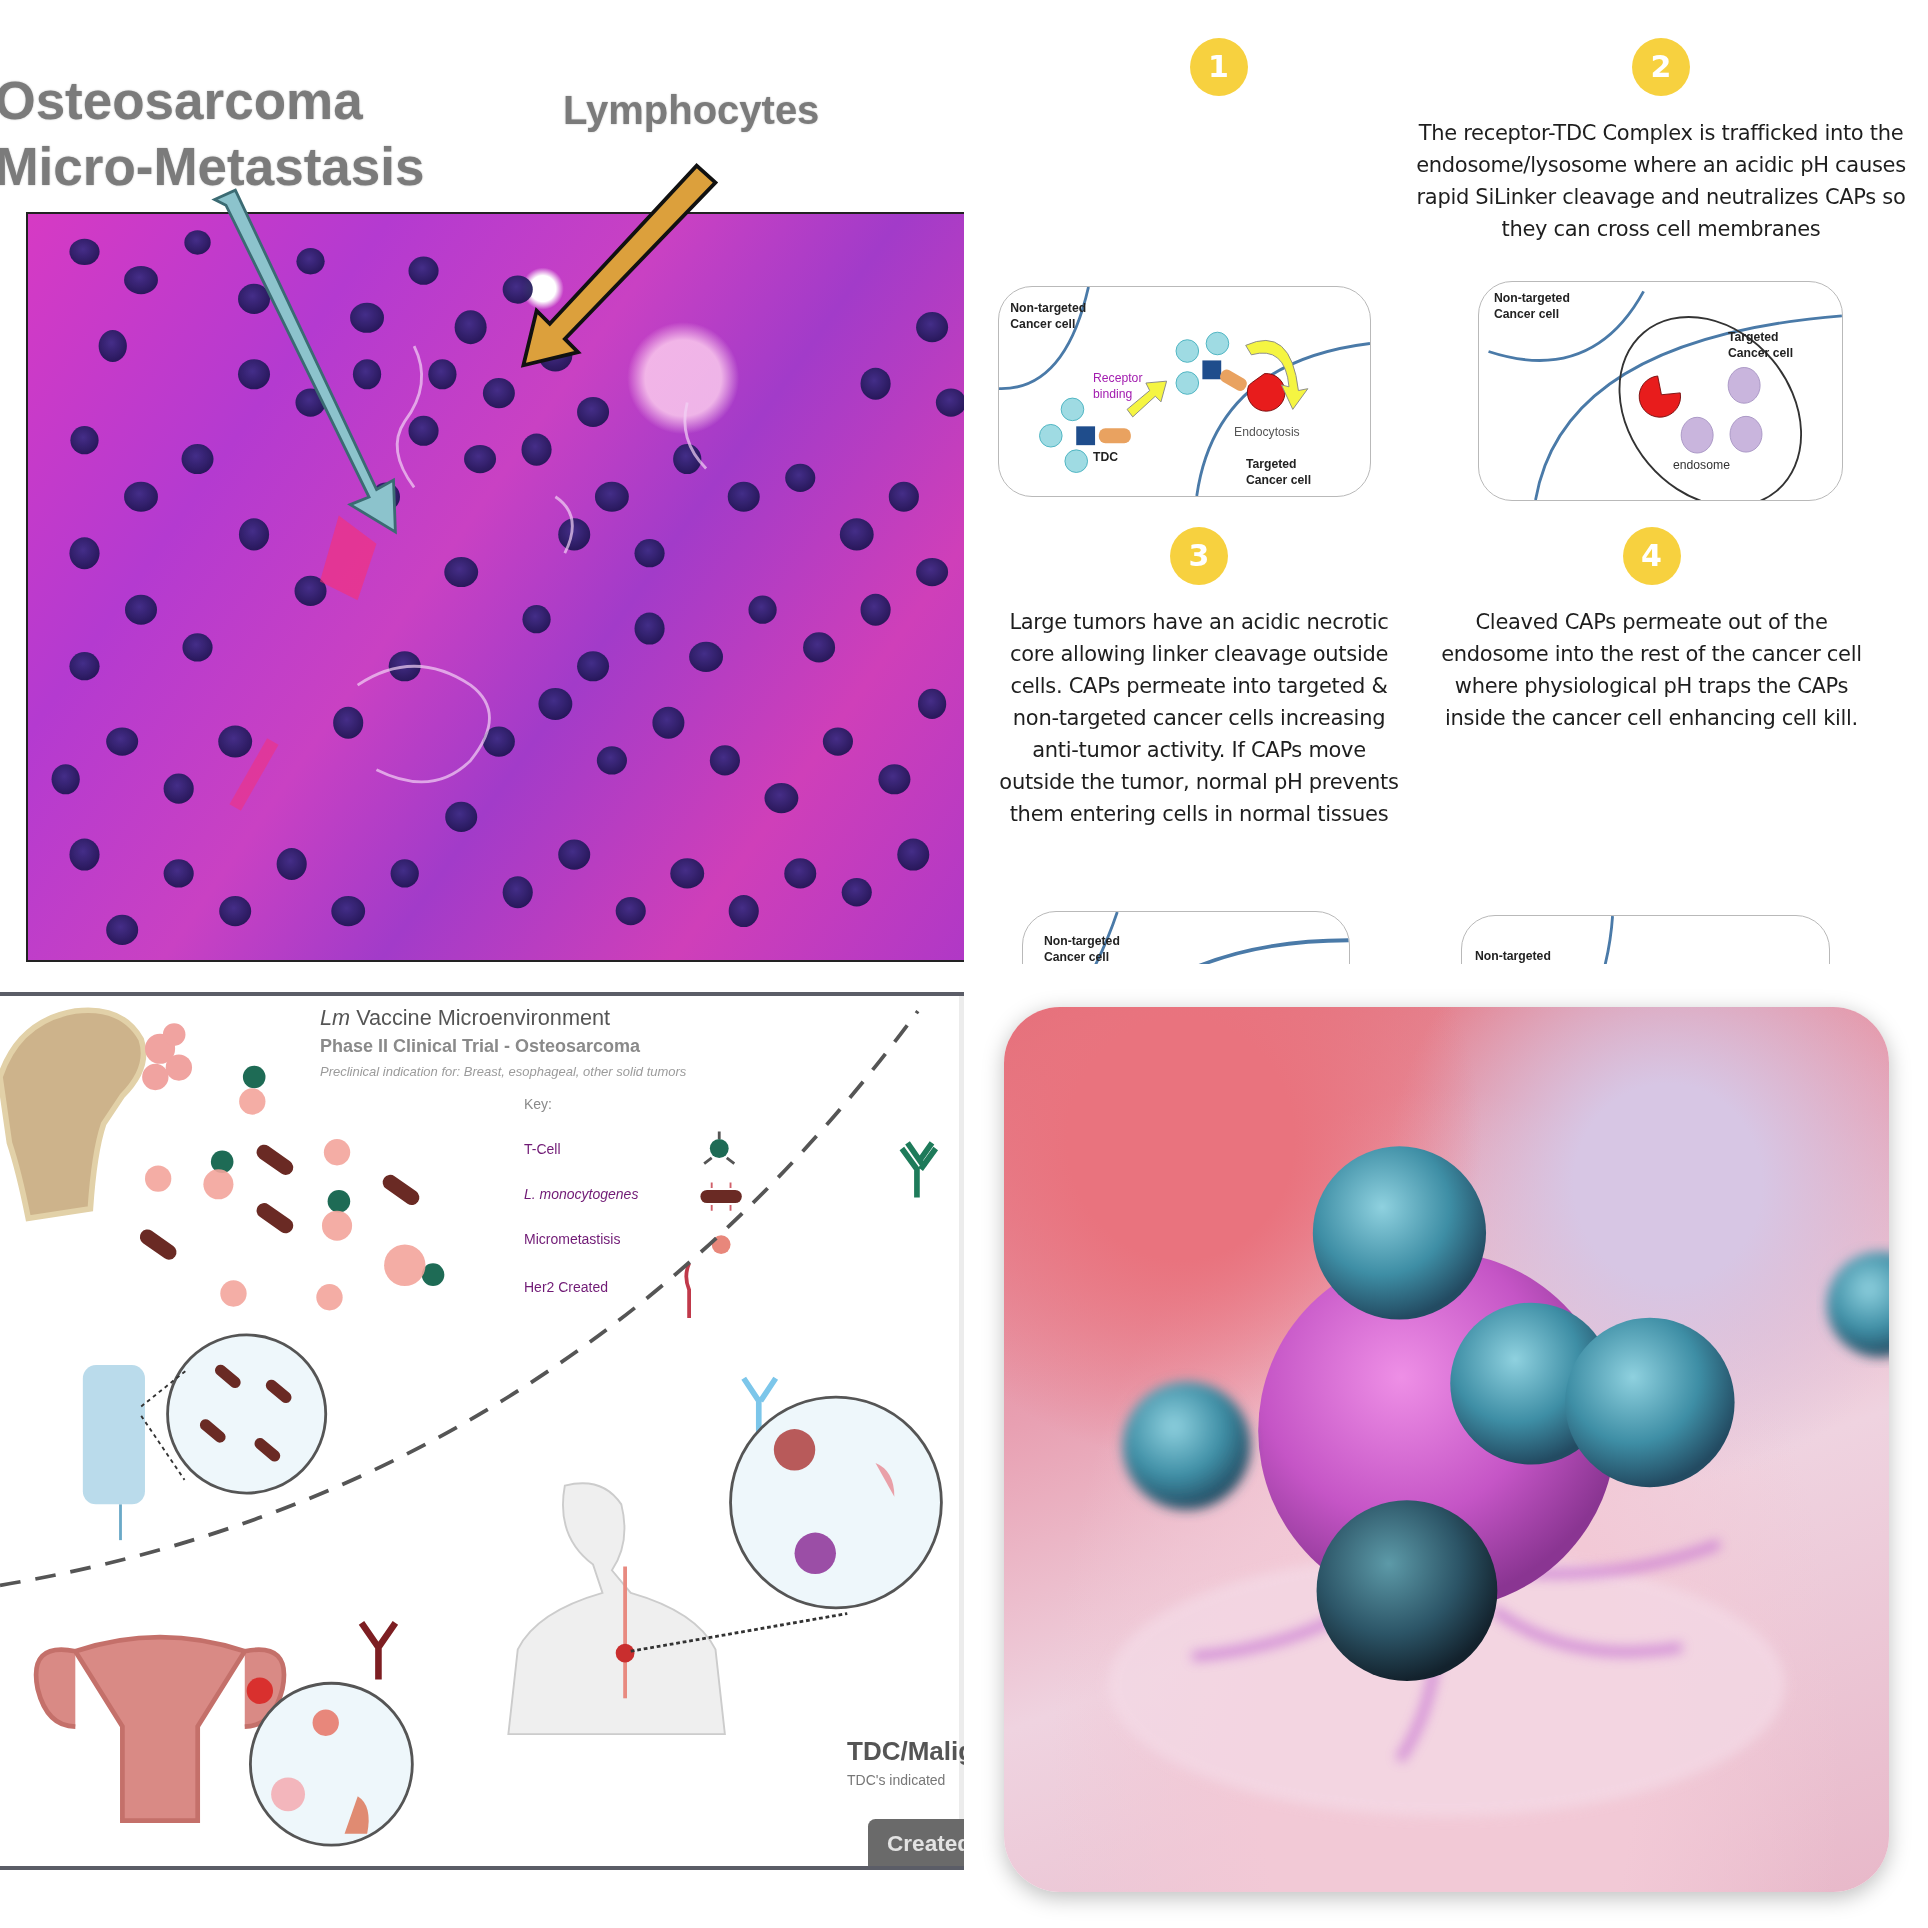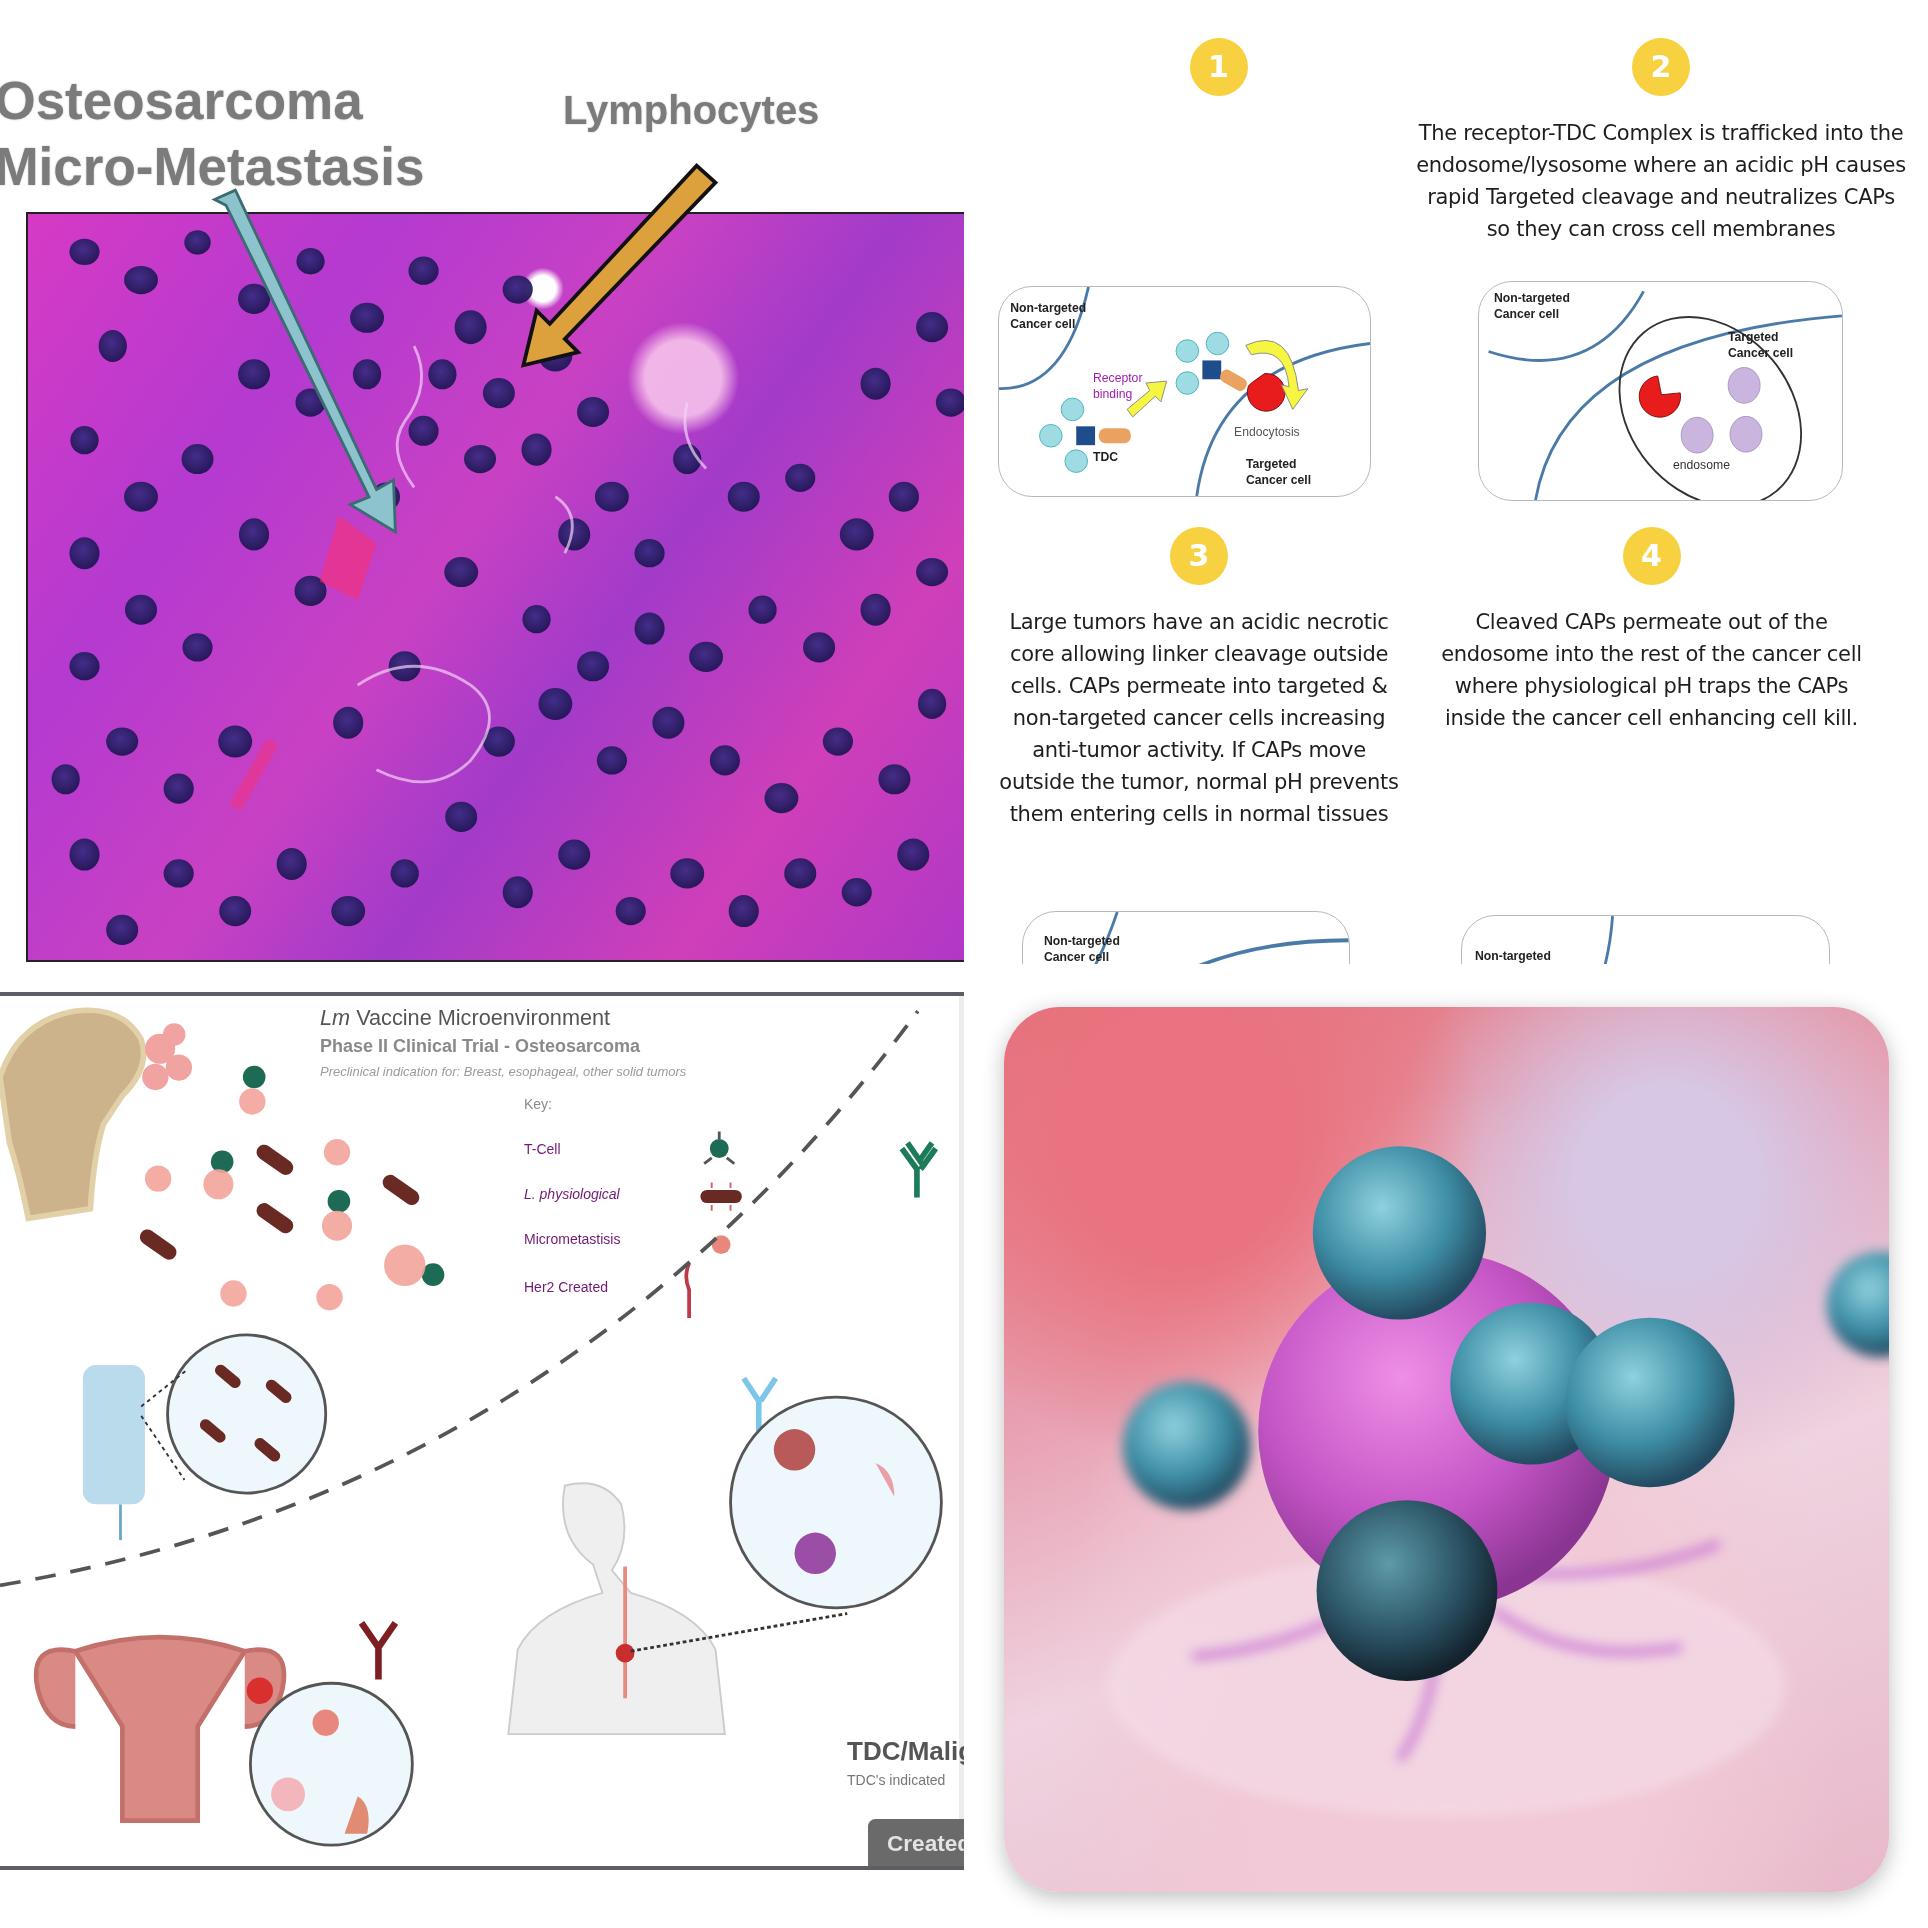--- a/index.html
+++ b/index.html
@@ -180,21 +180,21 @@
     <polygon points="740,176 760,194 600,360 614,374 556,388 570,330 584,344" fill="#dca03c" stroke="#111" stroke-width="4"></polygon>
   </svg>
 </section>
 
 <section id="q-tr" class="quad">
   <div id="step1" class="step">
     <div class="num">1</div>
   </div>
   <div id="step2" class="step">
     <div class="num">2</div>
-    <div class="step-text">The receptor-TDC Complex is trafficked into the endosome/lysosome where an acidic pH causes rapid Targeted cleavage and neutralizes CAPs so they can cross cell membranes</div>
+    <div class="step-text">The receptor-TDC Complex is trafficked into the endosome/lysosome where an acidic pH causes rapid SiLinker cleavage and neutralizes CAPs so they can cross cell membranes</div>
   </div>
   <div id="step3" class="step">
     <div class="num">3</div>
     <div class="step-text">Large tumors have an acidic necrotic core allowing linker cleavage outside cells. CAPs permeate into targeted &amp; non-targeted cancer cells increasing anti-tumor activity. If CAPs move outside the tumor, normal pH prevents them entering cells in normal tissues</div>
   </div>
   <div id="step4" class="step">
     <div class="num">4</div>
     <div class="step-text">Cleaved CAPs permeate out of the endosome into the rest of the cancer cell where physiological pH traps the CAPs inside the cancer cell enhancing cell kill.</div>
   </div>
 
@@ -279,21 +279,21 @@
 <section id="q-bl" class="quad">
   <div class="bl-topline"></div>
   <div class="bl-rightedge"></div>
 
   <div class="bl-title"><i>Lm</i><span> Vaccine Microenvironment</span></div>
   <div class="bl-sub">Phase II Clinical Trial - Osteosarcoma</div>
   <div class="bl-sub2">Preclinical indication for: Breast, esophageal, other solid tumors</div>
 
   <div class="key">Key:</div>
   <div class="key-row" style="top:177px">T-Cell</div>
-  <div class="key-row" style="top:222px;font-style:italic">L. physiological</div>
+  <div class="key-row" style="top:222px;font-style:italic">L. monocytogenes</div>
   <div class="key-row" style="top:267px">Micrometastisis</div>
   <div class="key-row" style="top:315px">Her2 Created</div>
 
   <svg class="bl-svg" width="964" height="964" viewBox="0 0 1024 1024">
 
     <g>
         <circle cx="764" cy="196" r="10" fill="#1e6b55"></circle>
         <path d="M764 178 v8 M756 206 l-8 6 M772 206 l8 6" stroke="#555" stroke-width="3"></path>
       </g>
     <g>

